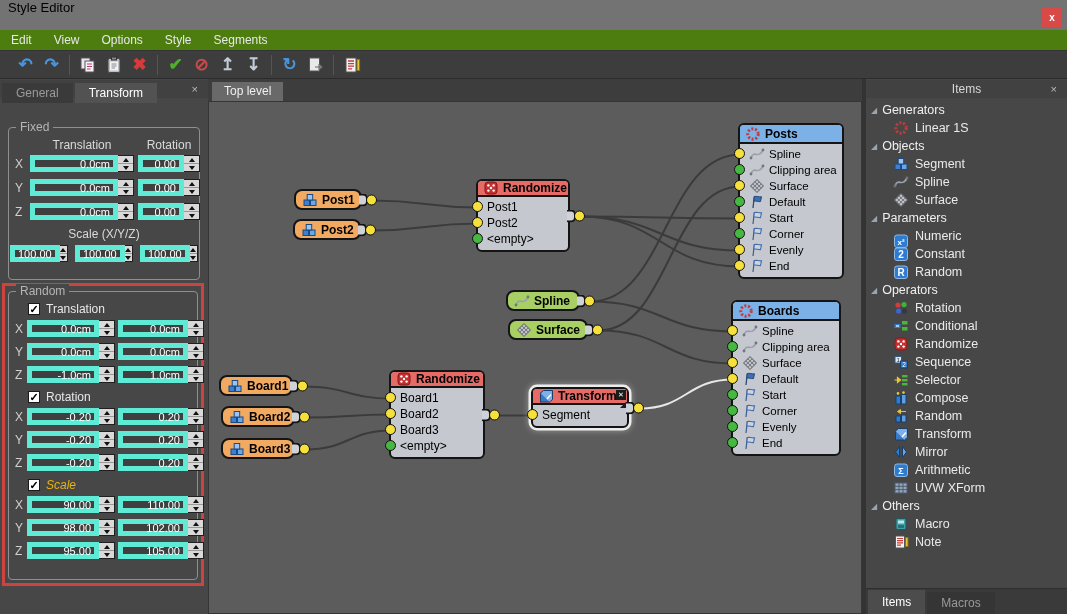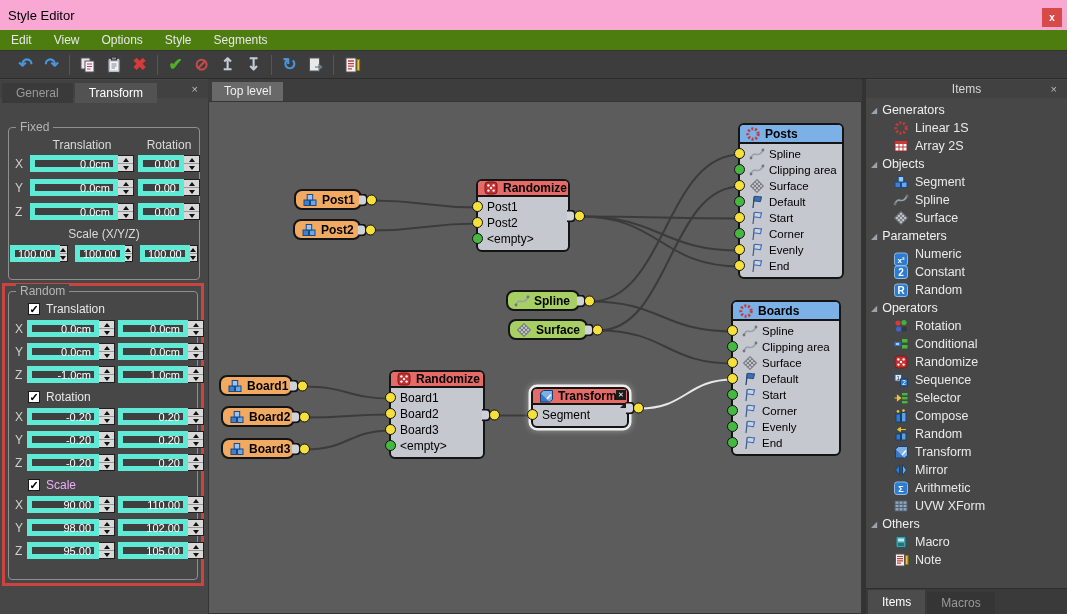--- a/index.html
+++ b/index.html
@@ -1,22 +1,22 @@
 <!DOCTYPE html>
 <html><head>
 <meta charset="utf-8">
 <style>
   * { margin:0; padding:0; box-sizing:border-box; }
   body { font-family:"Liberation Sans", sans-serif; background:#222; }
   #app { position:relative; width:1067px; height:614px; background:#474747; overflow:hidden;
          font-size:12px; color:#e6e6e6; }
 
   
-  #titlebar { position:absolute; left:0; top:0; width:1067px; height:30px; background:#f9a8d4;
-              color:#000; display:flex; align-items:center; padding:0 8px; }
+  #titlebar { position:absolute; left:0; top:0; width:1067px; height:30px; background:#737373;
+              color:#000; display:flex; padding:0 8px; }
   #titlebar .t { font-size:13px; }
   #win-close { position:absolute; right:5px; top:8px; width:20px; height:19px; background:#d84a48;
                color:#fff; border:none; font-size:10px; font-weight:bold; line-height:19px;
                text-align:center; cursor:pointer; }
 
   
   #menubar { position:absolute; left:0; top:30px; width:1067px; height:21px; background:#4d7c0f;
              display:flex; align-items:center; border-bottom:1px solid #333; }
   .menu-item { padding:0 11px; height:21px; line-height:21px; color:#e8e8e8; font-size:12px; cursor:default; }
 
@@ -472,21 +472,21 @@
                     <i class="tri-up"></i>
                   </span>
                   <span>
                     <i class="tri-dn"></i>
                   </span>
                 </span>
               </span>
             </div>
             <div class="chk-row">
               <span class="chk-box">✓</span>
-              <span style="color: #f0abfc;">Scale</span>
+              <span style="color: #eab308; font-style: italic;">Scale</span>
             </div>
             <div class="rand-row">
               <span class="axis-lbl">X</span>
               <span class="spin">
                 <span class="spin-field">90.00</span>
                 <span class="spin-btns">
                   <span>
                     <i class="tri-up"></i>
                   </span>
                   <span>
@@ -961,30 +961,20 @@
           <span class="cat-lbl">Generators</span>
         </div>
         <div class="item-row">
           <span style="display: inline-flex;">
             <svg class="ic" viewBox="0 0 16 16">
               <circle cx="8" cy="8" r="5.2" fill="none" stroke="#c33b3b" stroke-width="3" stroke-dasharray="2 1.7"></circle>
             </svg>
           </span>
           <span class="item-lbl">Linear 1S</span>
         </div>
-        <div class="item-row">
-          <span style="display: inline-flex;">
-            <svg class="ic" viewBox="0 0 16 16">
-              <rect x="2" y="3" width="12" height="10" fill="#fff" stroke="#8a2a2a"></rect>
-              <rect x="2" y="3" width="12" height="3" fill="#c33b3b"></rect>
-              <path d="M6 3v10M10 3v10M2 9h12" stroke="#c33b3b" stroke-width="1"></path>
-            </svg>
-          </span>
-          <span class="item-lbl">Array 2S</span>
-        </div>
         <div class="cat-row">
           <span class="cat-tri">◢</span>
           <span class="cat-lbl">Objects</span>
         </div>
         <div class="item-row">
           <span style="display: inline-flex;">
             <svg class="ic" viewBox="0 0 16 16">
               <rect x="2" y="8" width="5.5" height="5.5" fill="#3e7fd0" stroke="#174a86"></rect>
               <rect x="8.5" y="8" width="5.5" height="5.5" fill="#6aa6e8" stroke="#174a86"></rect>
               <rect x="5.2" y="2.5" width="5.5" height="5.5" fill="#9cc4ef" stroke="#174a86"></rect>

